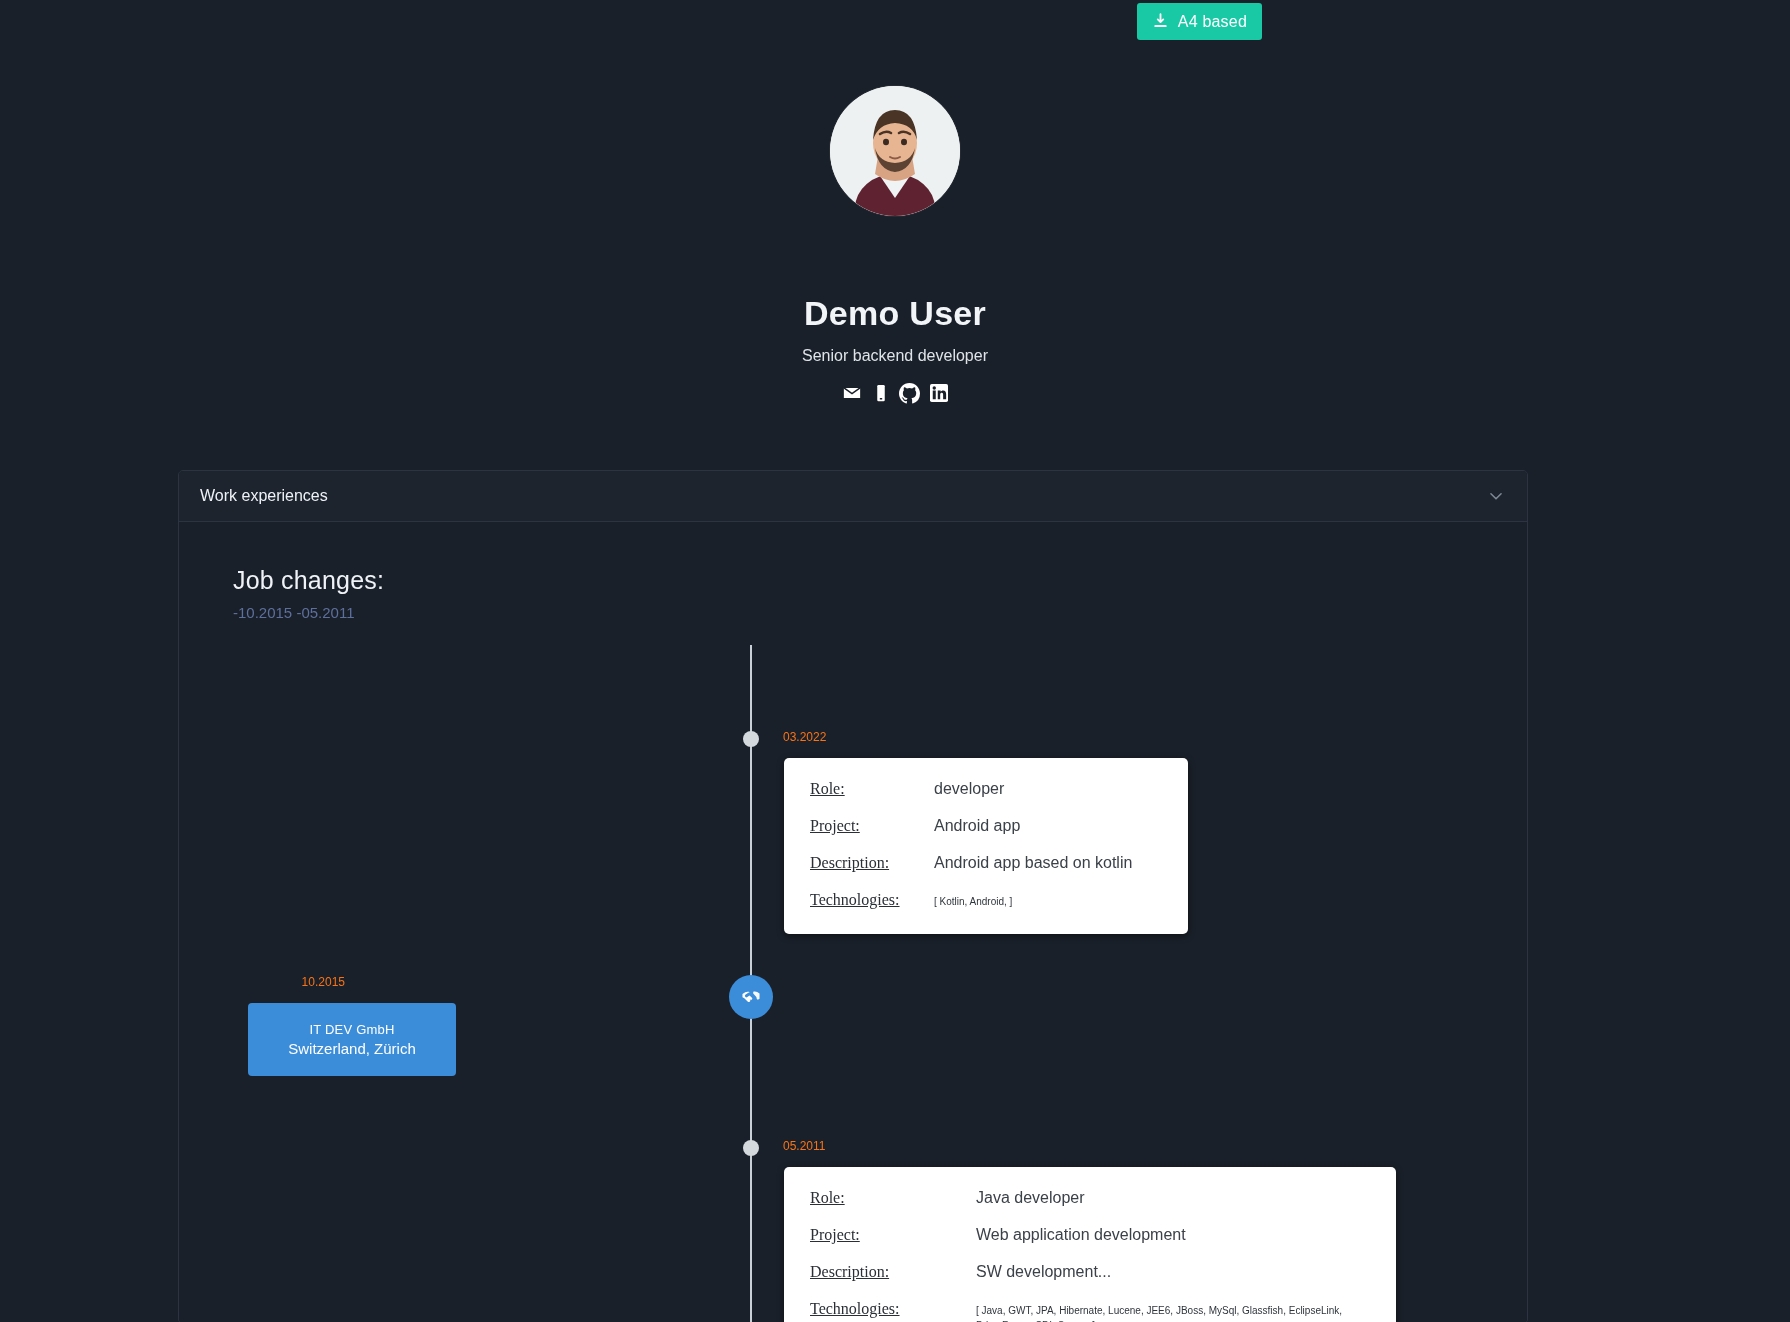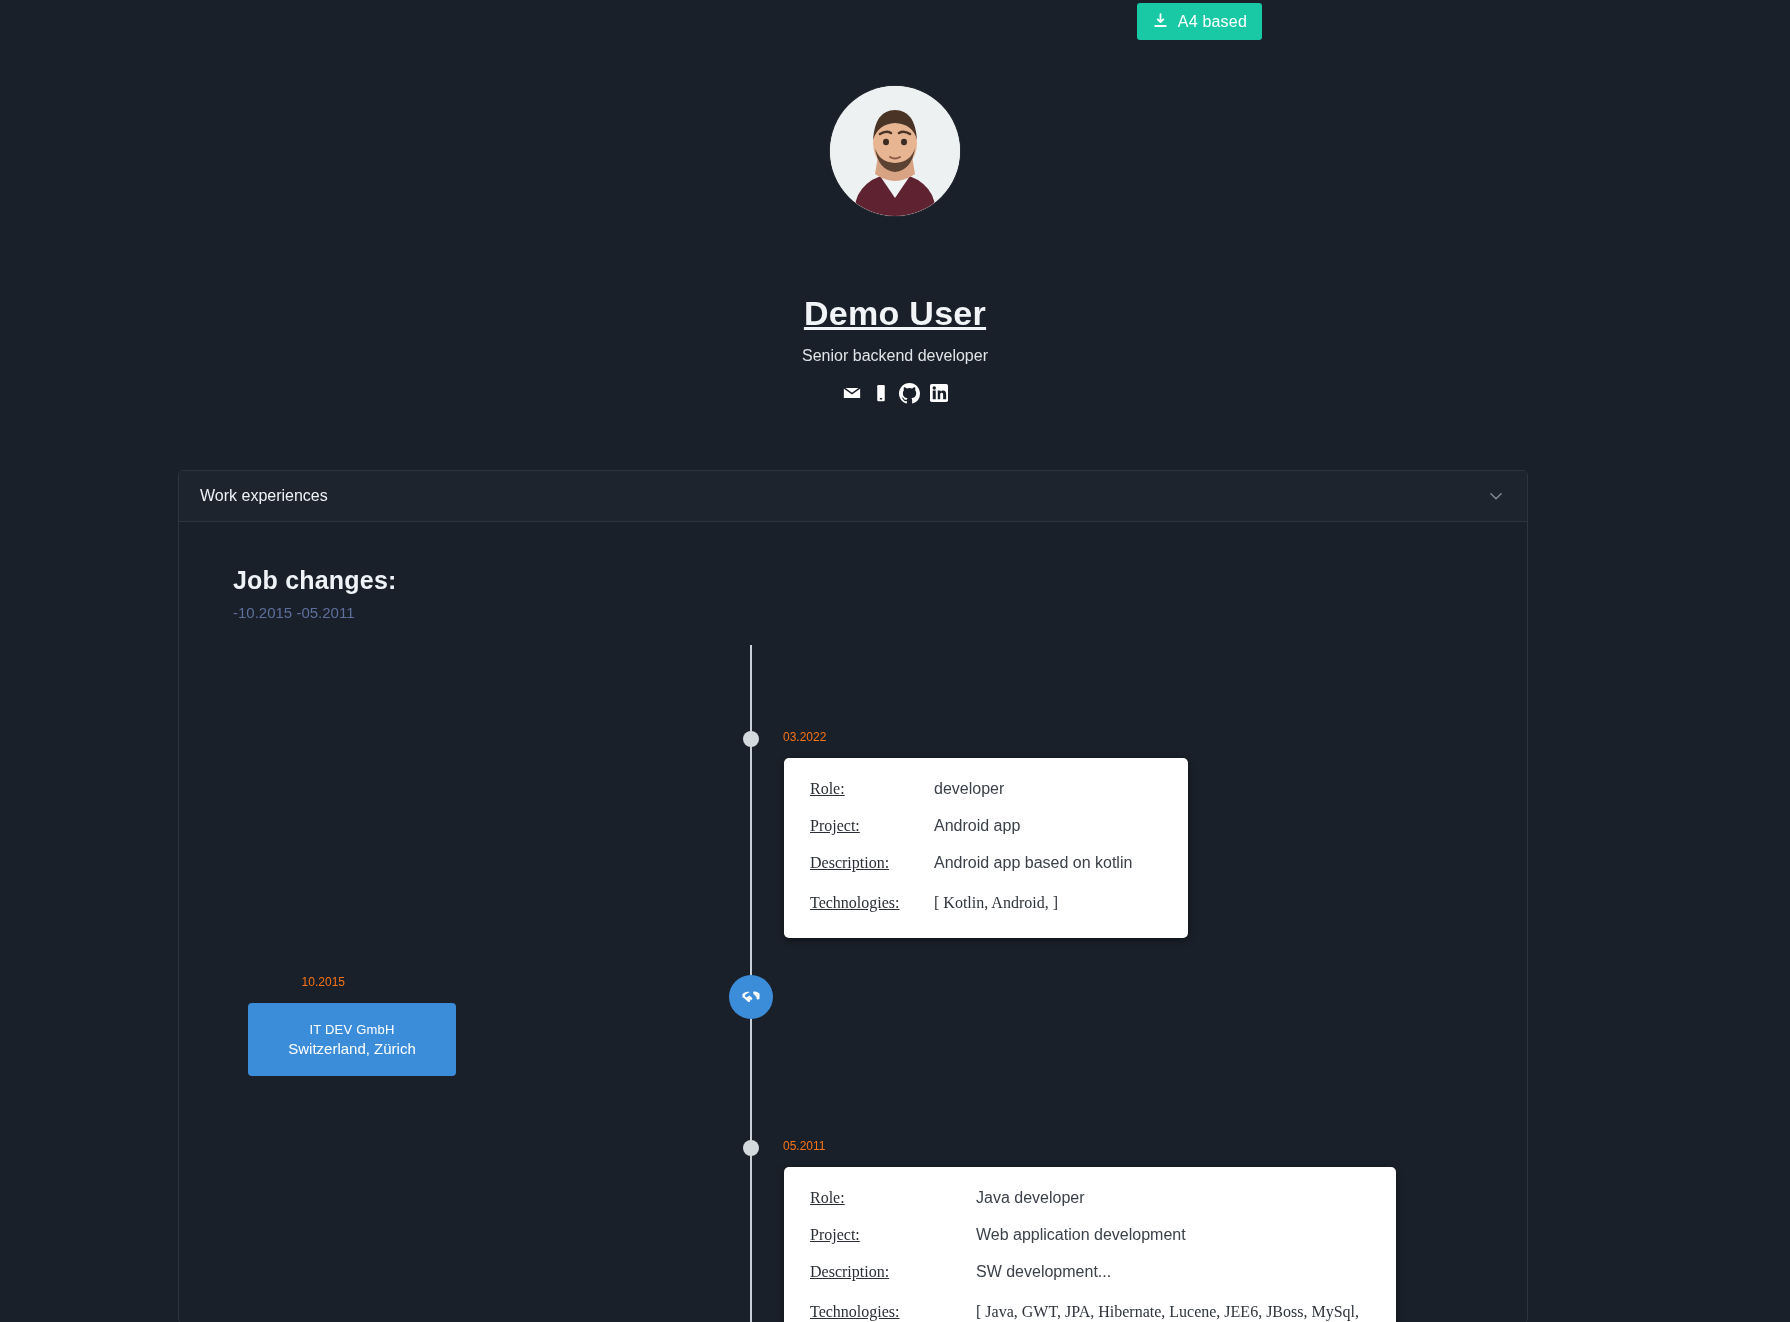--- a/index.html
+++ b/index.html
@@ -57,21 +57,20 @@
     box-shadow: 0 0 0 1px rgba(255,255,255,.06);
   }
   .avatar svg { display: block; width: 130px; height: 130px; }
 
   .name {
     margin-top: 78px;
     font-size: 34px;
     font-weight: bold;
     color: #f2f5f7;
     letter-spacing: .3px;
-    text-decoration: underline;
   }
   .subtitle {
     margin-top: 14px;
     font-size: 16px;
     color: #dfe4e8;
   }
   .socials {
     margin-top: 16px;
     display: flex;
     align-items: center;
@@ -122,21 +121,20 @@
     padding: 44px 0 0 0;
     height: 801px;
     position: relative;
   }
 
   .section-title {
     margin-left: 54px;
     font-size: 25px;
     color: #eff3f7;
     letter-spacing: .2px;
-    font-weight: bold;
   }
   .section-range {
     margin-left: 54px;
     margin-top: 9px;
     font-size: 15px;
     color: #5d6f9c;
   }
 
   
   .timeline {
@@ -209,24 +207,23 @@
     flex: 0 0 auto;
     white-space: nowrap;
     font-family: Liberation Serif, serif;
   }
   .row .val {
     color: #3b4149;
     font-size: 16px;
     margin-left: 14px;
   }
   .row .val.small {
-    font-size: 16px;
+    font-size: 10px;
     color: #2f353c;
     line-height: 1.45;
-    font-family: Liberation Serif, serif;
   }
 
   .company-badge {
     position: absolute;
     background: #3c8dd9;
     color: #ffffff;
     border-radius: 4px;
     padding: 19px 26px;
     text-align: center;
     min-width: 208px;

